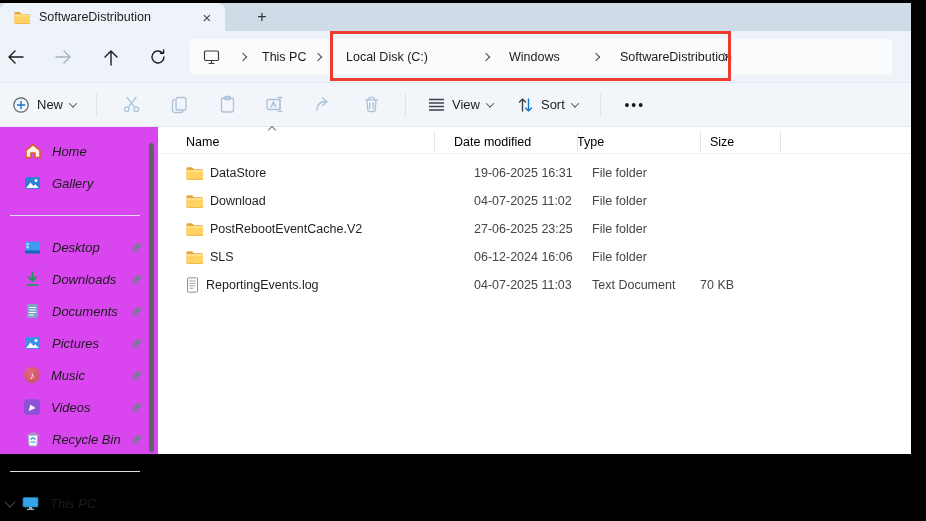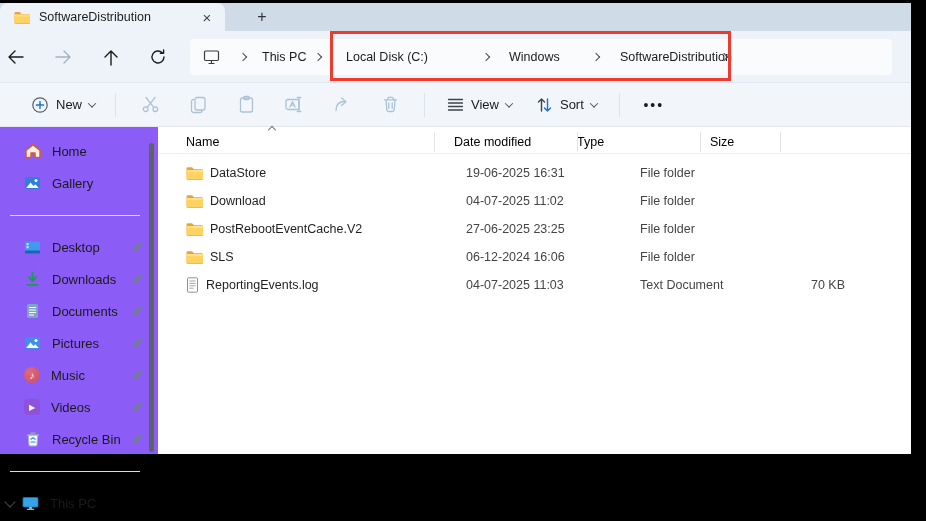--- a/index.html
+++ b/index.html
@@ -17,55 +17,55 @@
   
   .addrbar { height:52px; background:#eef3f9; position:relative; flex:0 0 auto; border-bottom:1px solid #e3e8ee; }
   .navbtn { position:absolute; top:11px; width:30px; height:30px; display:flex; align-items:center; justify-content:center; border-radius:4px; }
   .addrfield { position:absolute; left:190px; top:8px; width:702px; height:36px; background:#f9fbfd; border-radius:4px; }
   .crumb { position:absolute; top:19px; font-size:12.5px; color:#1b1b1b; white-space:nowrap; }
   .bchev { position:absolute; top:23px; width:6px; height:6px; border-right:1.4px solid #4a4a4a; border-bottom:1.4px solid #4a4a4a; transform:rotate(-45deg); }
   .pcicon { position:absolute; left:202px; top:17px; }
   .hl { position:absolute; left:330px; top:0px; width:401px; height:50px; border:3px solid #ee3b30; z-index:5; }
 
   
-  .toolbar { height:44px; background:#f2f6fa; display:flex; align-items:center; padding-left:21px; flex:0 0 auto; border-bottom:1px solid #e2e7ee; }
+  .toolbar { height:44px; background:#f2f6fa; display:flex; align-items:center; padding-left:2px; flex:0 0 auto; border-bottom:1px solid #e2e7ee; }
   .btn-new { display:flex; align-items:center; gap:7px; padding:0 10px; height:34px; border-radius:4px; font-size:13px; color:#1b1b1b; }
   .vsep { width:1px; height:24px; background:#dde3ea; margin:0 10px; }
   .tbtn { width:40px; height:34px; display:flex; align-items:center; justify-content:center; margin:0 4px; border-radius:4px; }
   .tbtn-lbl { display:flex; align-items:center; gap:7px; padding:0 10px; height:34px; border-radius:4px; font-size:13px; color:#1b1b1b; margin:0 2px; }
   .more { font-size:14px; color:#1b1b1b; letter-spacing:2px; }
   .chevdn { width:6px; height:6px; border-right:1.2px solid #555; border-bottom:1.2px solid #555; transform:rotate(45deg) translate(-1px,-1px); display:inline-block; }
 
   
   .bodyrow { flex:1; display:flex; min-height:0; position:relative; }
-  .sidebar { width:158px; background:#8b5cf6; position:relative; padding-top:8px; flex:0 0 auto; }
+  .sidebar { width:158px; background:#d946ef; position:relative; padding-top:8px; flex:0 0 auto;font-style:italic; }
   .side-item { height:32px; display:flex; align-items:center; padding-left:24px; position:relative; font-size:13px; color:#1b1b1b; border-radius:4px; }
   .side-item .sicon { width:17px; height:17px; margin-right:11px; display:flex; align-items:center; justify-content:center; flex:0 0 auto; }
   .side-divider { height:32px; display:flex; align-items:center; }
   .side-divider div { height:1px; background:#d9dee4; width:130px; margin-left:10px; }
   .pin { position:absolute; left:131px; top:10px; }
   .thispc { padding-left:4px; }
   .thispc .exp { width:8px; height:8px; border-right:1.4px solid #444; border-bottom:1.4px solid #444; transform:rotate(45deg); margin:0 8px 3px 2px; }
   .sscroll { position:absolute; left:149px; top:16px; bottom:2px; width:5px; background:#5e6368; border-radius:3px; z-index:3; }
 
   .content { flex:1; background:#fff; position:relative; padding-top:3px; min-width:0; }
   .list-header { display:grid; grid-template-columns:248px 143px 123px 80px; padding-left:28px; height:24px; align-items:center; position:relative; border-bottom:1px solid #efefef; }
   .hcell { font-size:12.5px; color:#000000; position:relative; height:100%; display:flex; align-items:center; }
   .hcell.date { padding-left:20px; }
   .hcell.type { }
   .hcell.size { padding-left:10px; }
   .hdiv { position:absolute; top:2px; width:1px; height:20px; background:#e4e4e4; }
   .sortcaret { position:absolute; left:111px; top:-3px; width:6px; height:6px; border-right:1.2px solid #777; border-bottom:1.2px solid #777; transform:rotate(-135deg); }
   .rows { padding-top:5px; }
-  .row { display:grid; grid-template-columns:248px 143px 123px 80px; padding-left:28px; height:28px; align-items:center;gap:24px; }
+  .row { display:grid; grid-template-columns:248px 143px 123px 80px; padding-left:28px; height:28px; align-items:center; }
   .cell-name { display:flex; align-items:center; gap:7px; font-size:12.5px; color:#1f1f1f; white-space:nowrap; }
   .cell { font-size:12.5px; color:#454545; white-space:nowrap; }
-  .cell.date { padding-left:8px; }
+  .cell.date { padding-left:8px;margin-left:32px; }
   .cell.type { padding-left:15px; }
-  .cell.size { padding-right:7px; text-align:right; }
+  .cell.size { padding-right:7px; text-align:left; }
 
   svg { display:block; }
 </style>
 </head>
 <body>
 
 <div class="win">
 
   <div class="tabbar">
     <div class="tab">

